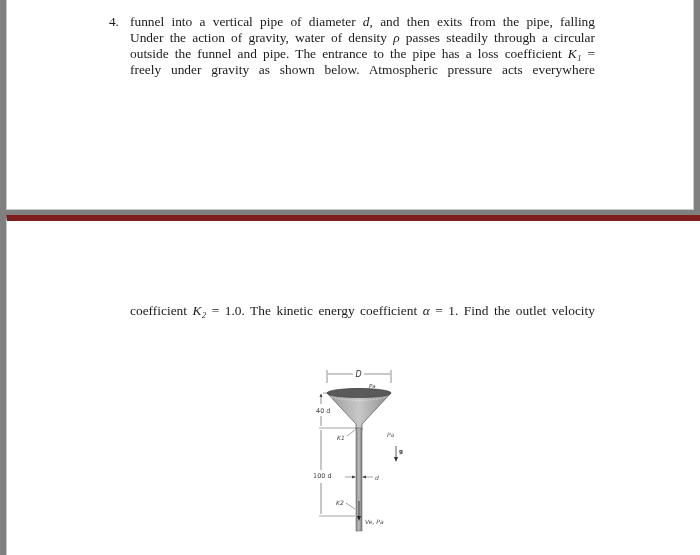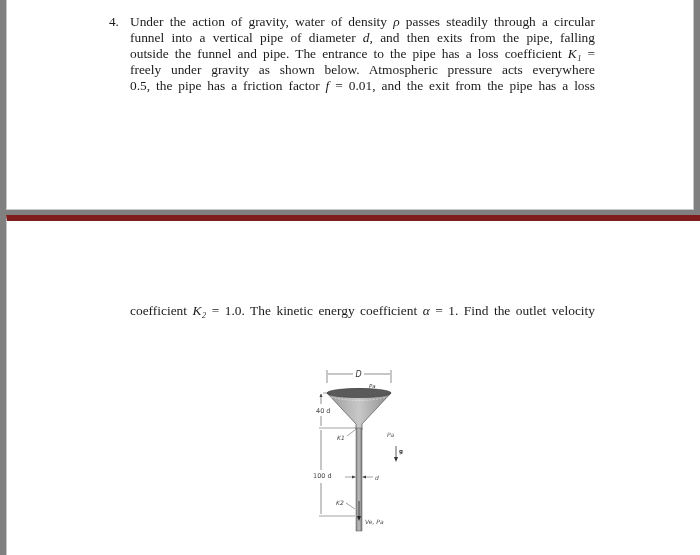--- a/index.html
+++ b/index.html
@@ -30,25 +30,24 @@
   i { font-style:italic; }
   .fig { position:absolute; left:296px; top:143px; }
   svg text { font-family:"DejaVu Sans",sans-serif; }
 </style>
 </head>
 <body>
 
 <div class="page" id="page1">
   <div class="qnum">4.</div>
   <div class="para" id="p1">
+    <span class="ln"><span>funnel into a vertical pipe of diameter </span><i>d,</i><span> and then exits from the pipe, falling</span></span>
     <span class="ln"><span>Under the action of gravity, water of density </span><i>ρ</i><span> passes steadily through a circular</span></span>
-    <span class="ln"><span>funnel into a vertical pipe of diameter </span><i>d,</i><span> and then exits from the pipe, falling</span></span>
     <span class="ln"><span>outside the funnel and pipe. The entrance to the pipe has a loss coefficient </span><i>K₁</i><span> =</span></span>
     <span class="ln"><span>freely under gravity as shown below. Atmospheric pressure acts everywhere</span></span>
-    <span class="ln"><span>0.5, the pipe has a friction factor </span><i>f</i><span> = 0.01, and the exit from the pipe has a loss</span></span>
   </div>
 </div>
 
 <div class="page" id="page2">
   <div class="para" id="p2">
     <span class="ln"><span>coefficient </span><i>K₂</i><span> = 1.0. The kinetic energy coefficient </span><i>α</i><span> = 1. Find the outlet velocity</span></span>
   </div>
 
   <svg class="fig" width="110" height="170" viewBox="0 0 110 170">
     <defs>

